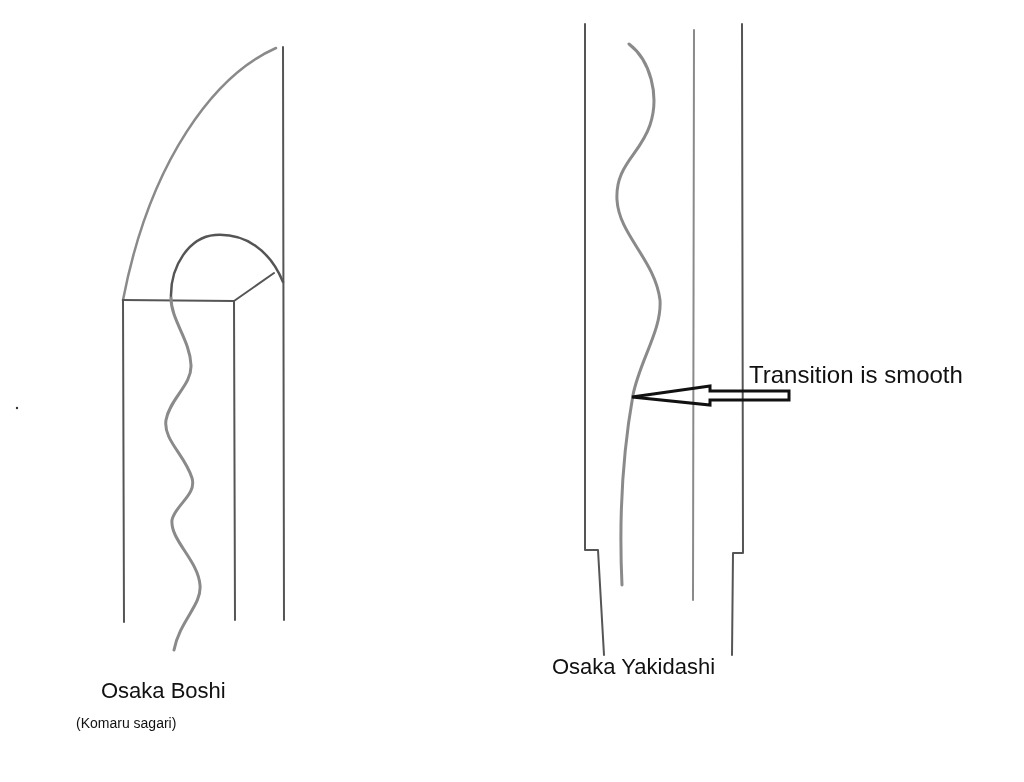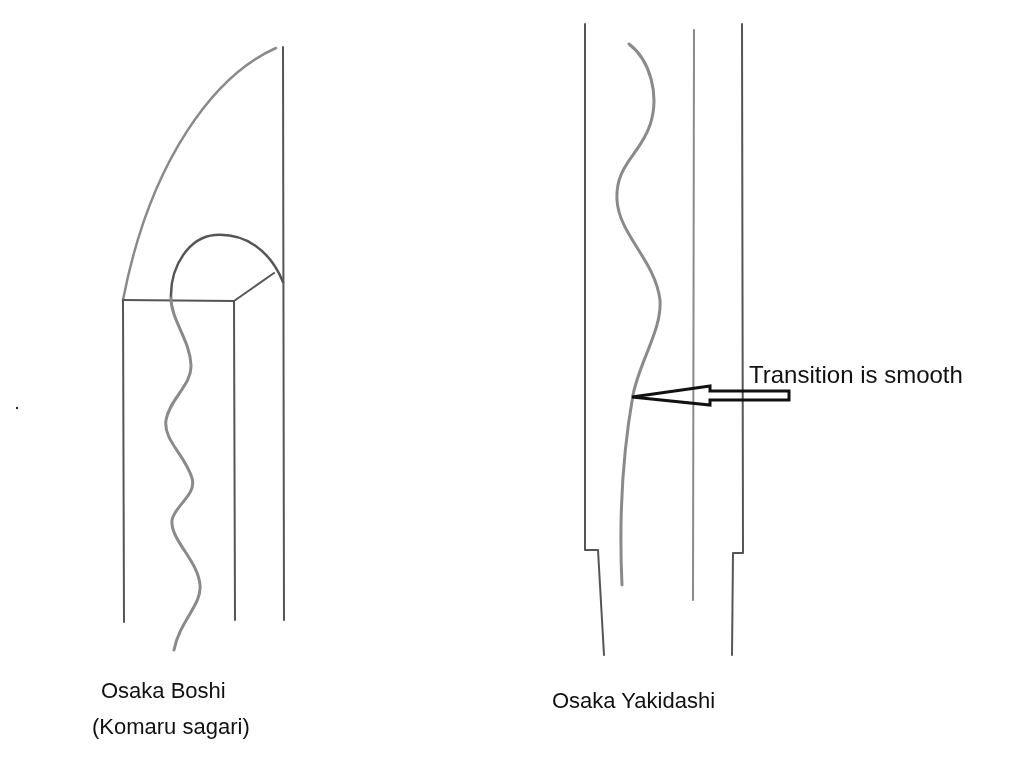--- a/index.html
+++ b/index.html
@@ -9,22 +9,22 @@
     .pencil-light { fill: none; stroke: #8a8a8a; stroke-linecap: round; stroke-linejoin: round; }
     .ink { fill: none; stroke: #111111; stroke-linejoin: miter; }
     .label {
       position: absolute;
       font-family: Liberation Sans, sans-serif;
       color: #111111;
       white-space: nowrap;
       line-height: 1;
     }
     #label-boshi { left: 101px; top: 680px; font-size: 22px; text-align: right; }
-    #label-komaru { left: 92px; top: 716px; font-size: 22px; }
-    #label-yakidashi { left: 552px; top: 690px; font-size: 22px; }
+    #label-komaru { left: 76px; top: 716px; font-size: 14px; }
+    #label-yakidashi { left: 552px; top: 656px; font-size: 22px; }
     #label-transition { left: 749px; top: 363px; font-size: 24px; }
   </style>
 </head>
 <body>
 
 <svg id="canvas" viewBox="0 0 1024 782" xmlns="http://www.w3.org/2000/svg">
 
   <g>
 
     <path class="pencil" stroke-width="2" d="M283 47 L284 620"></path>

